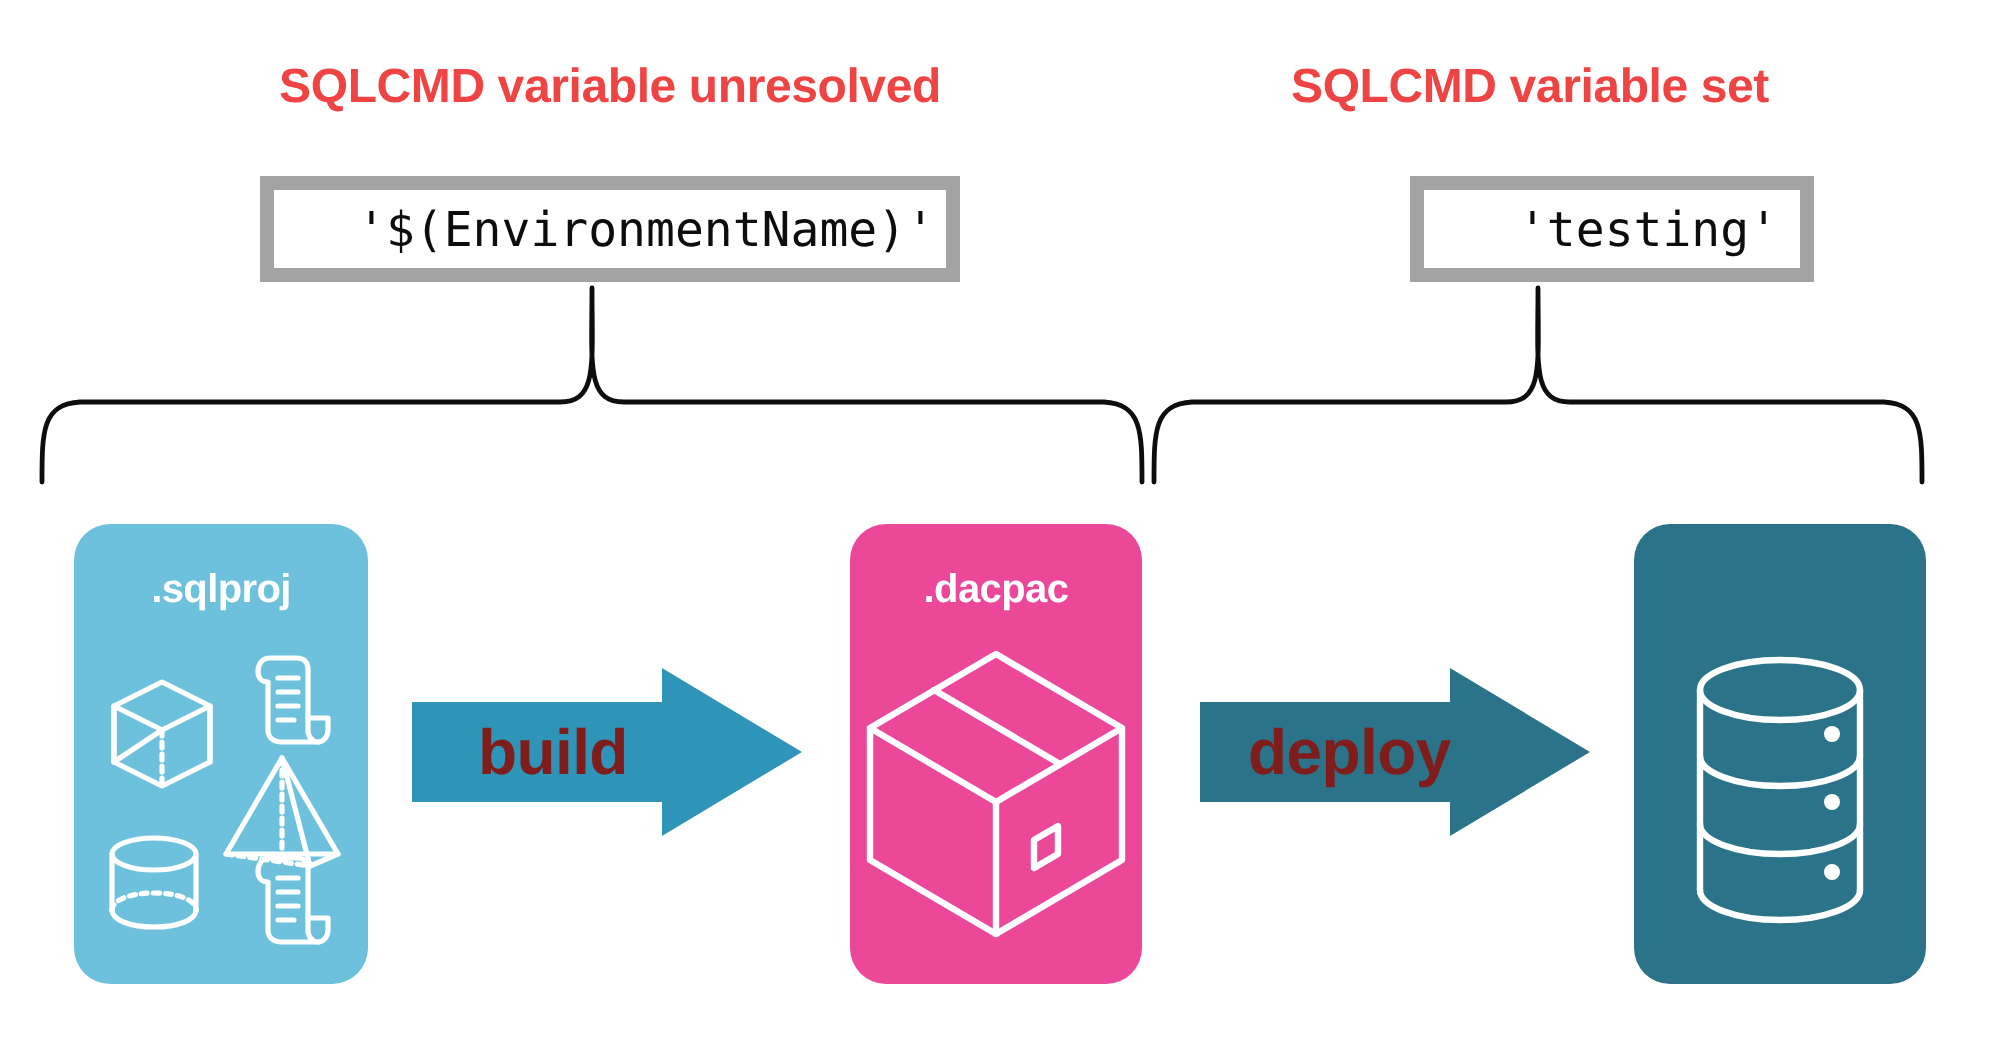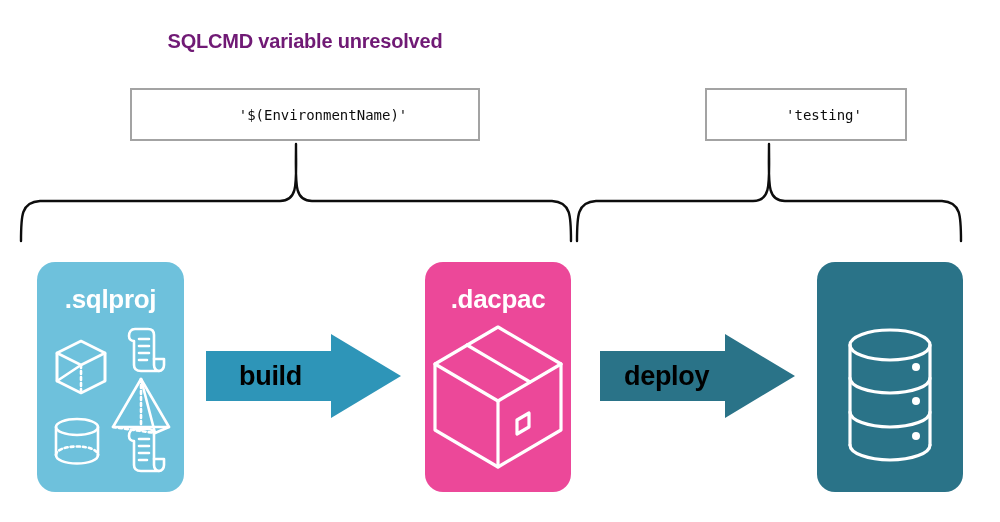--- a/index.html
+++ b/index.html
@@ -21,40 +21,40 @@
     inset: 0;
     width: 1000px;
     height: 522px;
   }
 
   
   .section-title {
     position: absolute;
     font-family: "Liberation Sans", sans-serif;
     font-weight: bold;
-    font-size: 20px;
-    color: #701a75;
+    font-size: 24px;
+    color: #ef4444;
     text-align: center;
     white-space: nowrap;
     letter-spacing: -0.2px;
   }
   #title-left  { left: 105px; top: 30px; width: 400px; }
   #title-right { left: 600px; top: 30px; width: 330px; }
 
   
   .code-box {
     position: absolute;
     box-sizing: border-box;
-    border: 2px solid #a3a3a3;
+    border: 7px solid #a3a3a3;
     background: #ffffff;
     display: flex;
     align-items: center;
     justify-content: center;
     font-family: "DejaVu Sans Mono", "Liberation Mono", monospace;
-    font-size: 14px;
+    font-size: 24px;
     color: #0d0d0d;
     white-space: nowrap;
     letter-spacing: 0px;
     padding-left: 36px;
   }
   #code-box-left  { left: 130px; top: 88px; width: 350px; height: 53px; }
   #code-box-right { left: 665px; top: 88px; width: 202px; height: 53px; margin-left: 40px; }
 
   
   .brace-svg {
@@ -71,21 +71,21 @@
     box-sizing: border-box;
   }
   .card-label {
     position: absolute;
     top: 22px;
     left: 0;
     width: 100%;
     text-align: center;
     font-family: "Liberation Sans", sans-serif;
     font-weight: bold;
-    font-size: 26px;
+    font-size: 20px;
     color: #ffffff;
     white-space: nowrap;
     letter-spacing: -0.3px;
   }
   .card-art {
     position: absolute;
     left: 0;
     top: 55px;
     width: 100%;
   }
@@ -101,37 +101,38 @@
   .arrow-label {
     position: absolute;
     left: 0;
     top: 0;
     width: 100%;
     height: 100%;
     display: flex;
     align-items: center;
     font-family: "Liberation Sans", sans-serif;
     font-weight: bold;
-    font-size: 27px;
-    color: #000000;
+    font-size: 32px;
+    color: #7f1d1d;
     letter-spacing: -0.3px;
     pointer-events: none;
   }
   #arrow-build  { left: 206px; top: 334px; width: 195px; height: 84px; }
   #arrow-build .arrow-label  { padding-left: 33px; }
   #arrow-deploy { left: 600px; top: 334px; width: 195px; height: 84px; }
   #arrow-deploy .arrow-label { padding-left: 24px; }
 </style>
 </head>
 <body>
 
 <div class="stage">
 
   <div class="section-title" id="title-left">SQLCMD variable unresolved</div>
 
+  <div class="section-title" id="title-right">SQLCMD variable set</div>
 
   <div class="code-box" id="code-box-left">'$(EnvironmentName)'</div>
 
   <div class="code-box" id="code-box-right">'testing'</div>
 
   <svg class="brace-svg" id="brace-left" width="556" height="100" viewBox="0 0 556 100">
     <path d="M 3 99
              C 3 74, 3 60, 22 59
              L 262 59
              C 281 59, 278 40, 278 2

